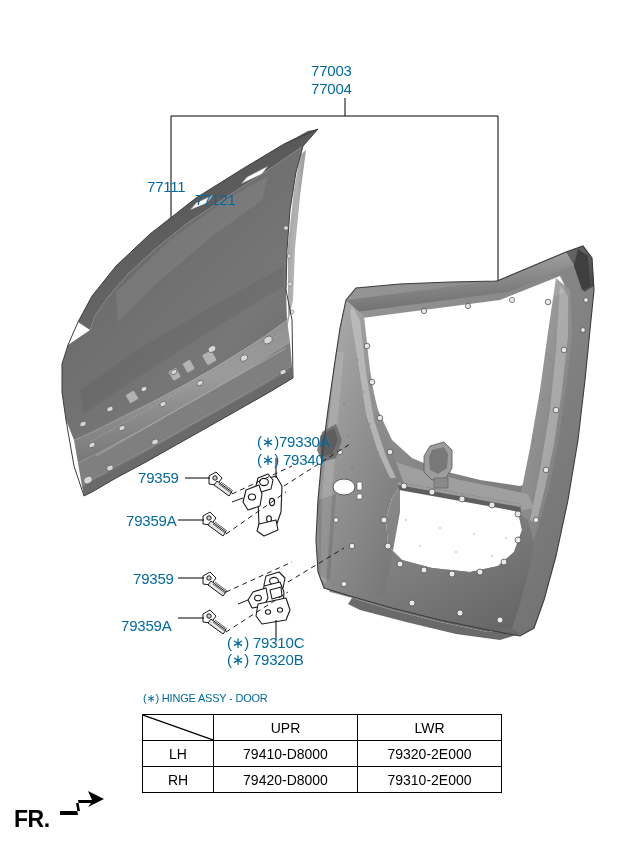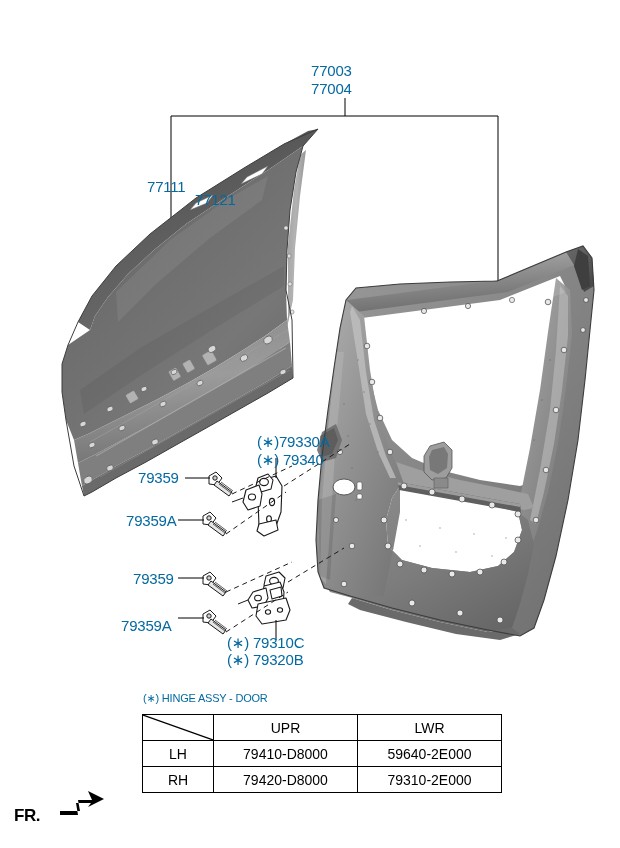--- a/index.html
+++ b/index.html
@@ -77,21 +77,21 @@
     position: absolute;
     left: 14px;
     top: 790px;
     width: 110px;
     height: 50px;
   }
   .fr-text {
     position: absolute;
     left: 0px;
     top: 16px;
-    font-size: 17px;
+    font-size: 23px;
     font-weight: bold;
     font-family: "Liberation Sans", sans-serif;
     letter-spacing: -0.5px;
   }
   .fr-arrow {
     position: absolute;
     left: 44px;
     top: 0px;
   }
 </style>
@@ -502,21 +502,21 @@
             <span></span>
           </th>
           <th class="c-upr">UPR</th>
           <th class="c-lwr">LWR</th>
         </tr>
       </thead>
       <tbody>
         <tr>
           <td>LH</td>
           <td>79410-D8000</td>
-          <td>59640-2E000</td>
+          <td>79320-2E000</td>
         </tr>
         <tr>
           <td>RH</td>
           <td>79420-D8000</td>
           <td>79310-2E000</td>
         </tr>
       </tbody>
     </table>
   </div>
 

